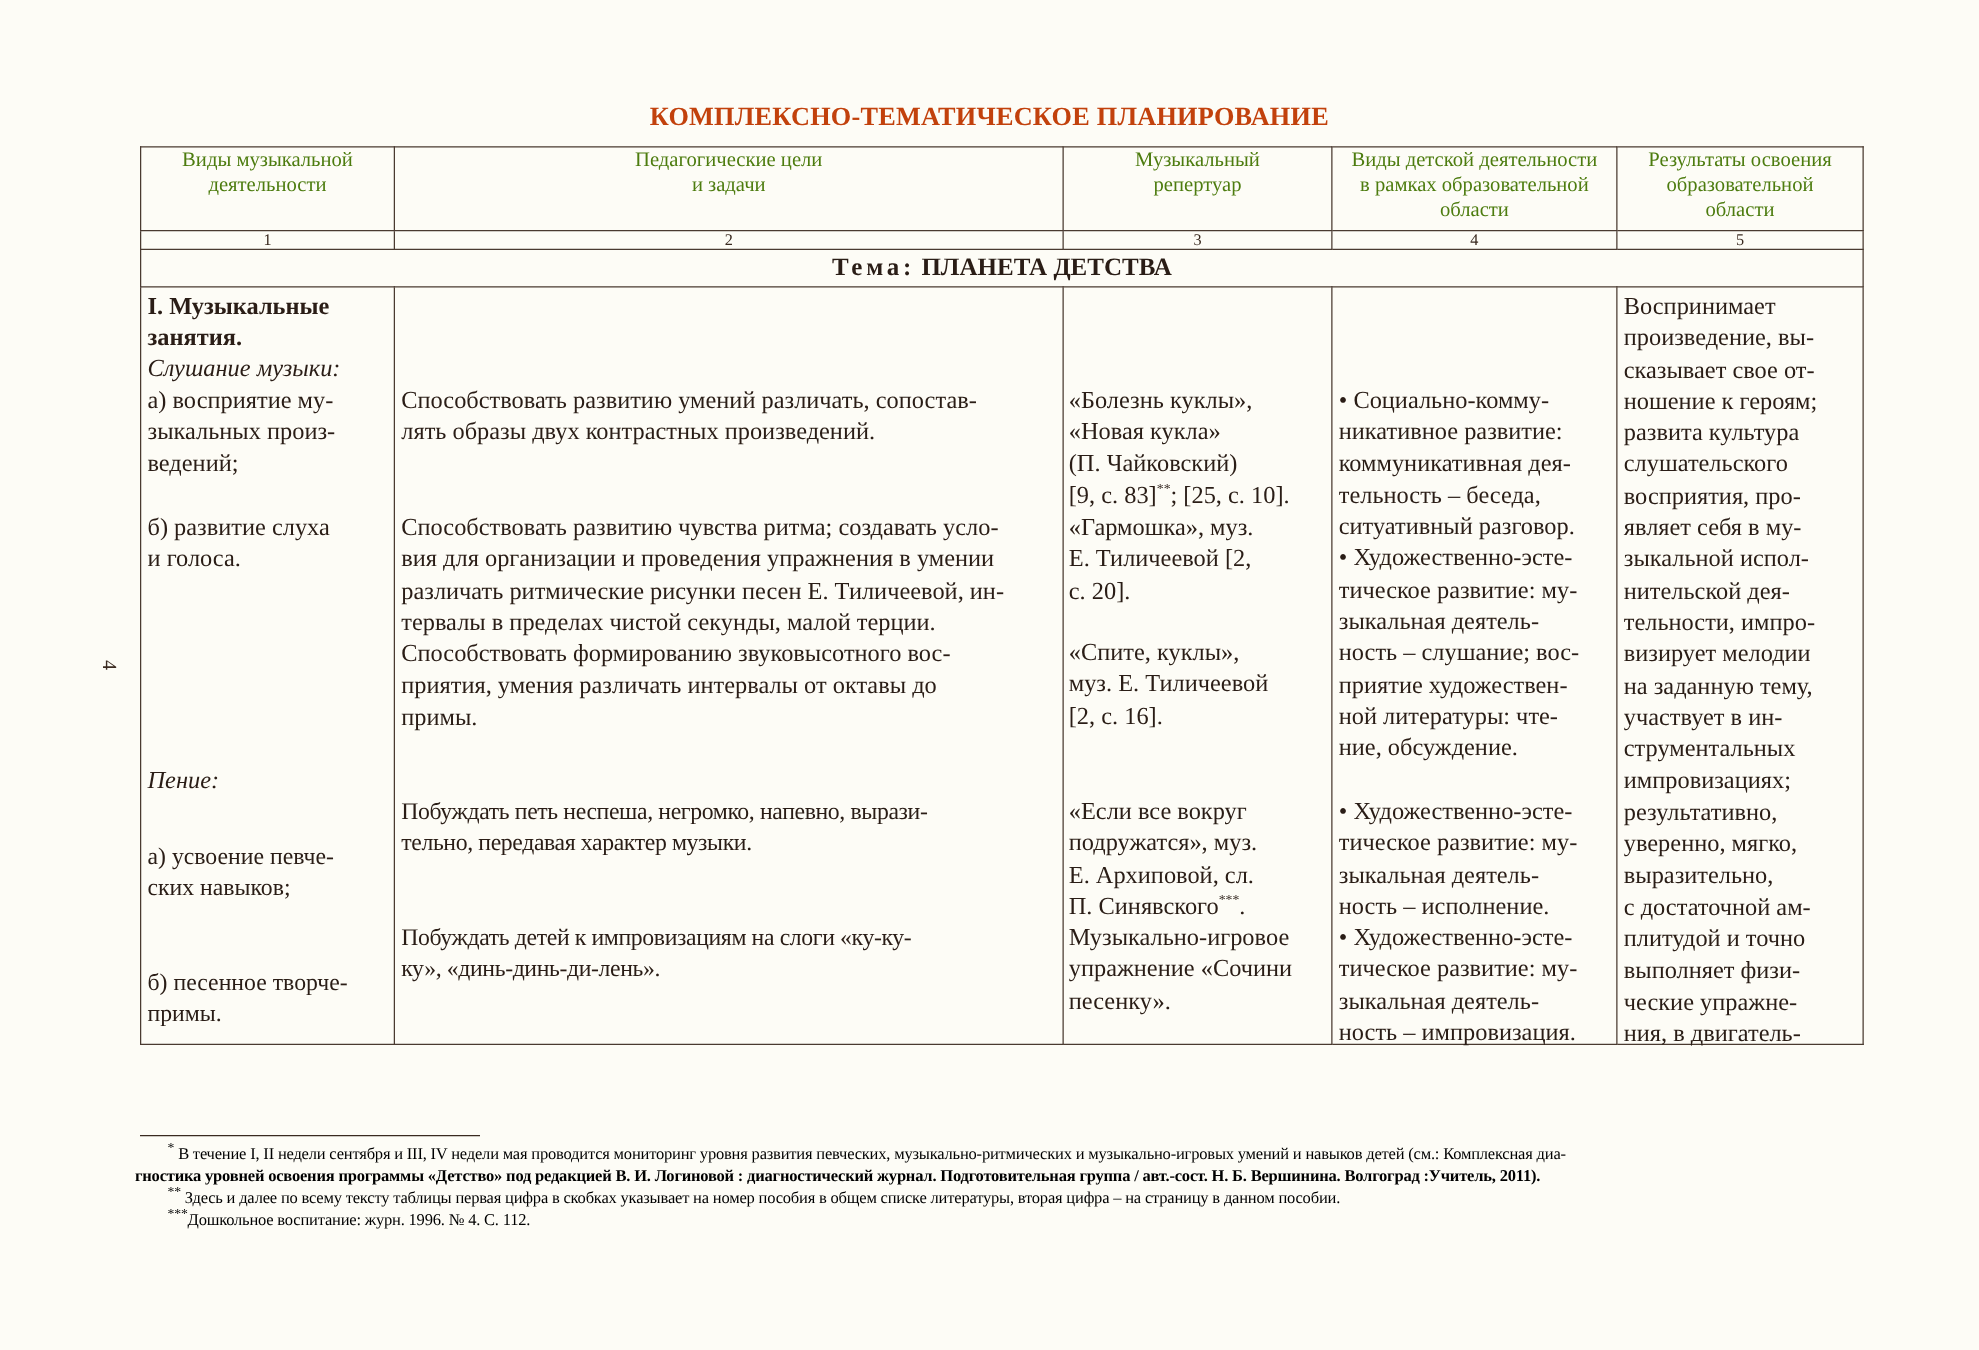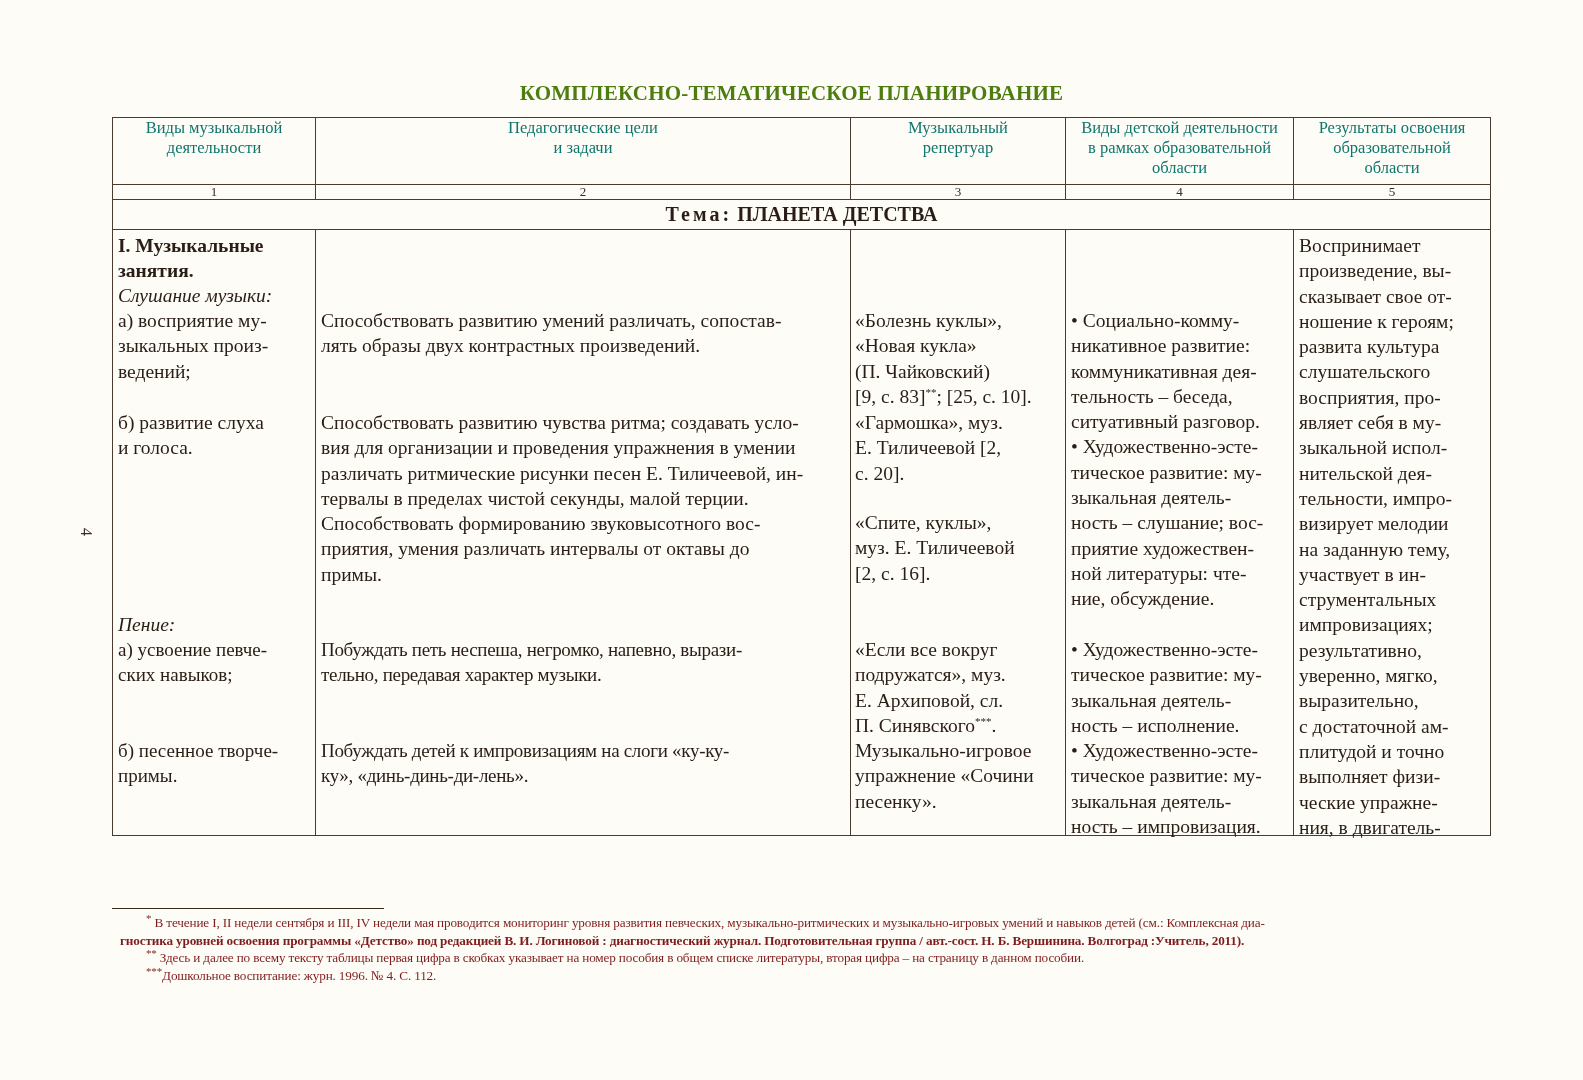--- a/index.html
+++ b/index.html
@@ -5,66 +5,66 @@
   html, body { margin: 0; padding: 0; }
   body {
     width: 1583px; height: 1080px; position: relative; overflow: hidden;
     background: #fdfcf6;
     color: #2a1d16;
     font-family: "Liberation Serif", serif;
   }
   .page-title {
     position: absolute; left: 0; width: 1583px; top: 81px;
     text-align: center; font-weight: bold; font-size: 21px; letter-spacing: 0.2px;
-    color: #4d7c0f;
+    color: #c2410c;
   }
   .page-number {
     position: absolute; left: 82px; top: 523px; font-size: 16px;
     transform: rotate(90deg); transform-origin: center; color: #3a2a20;
   }
   table.plan {
     position: absolute; left: 112px; top: 117px;
     border-collapse: collapse; table-layout: fixed;
     width: 1378px;
   }
   table.plan td, table.plan th {
     border: 1.6px solid #4a3a30;
     vertical-align: top;
     padding: 0;
   }
   .hdr th {
     font-weight: normal; font-size: 16.5px; line-height: 20px;
-    text-align: center; vertical-align: middle; height: 66px; color: #0f766e; margin-top: 44px;
+    text-align: center; vertical-align: middle; height: 66px; color: #4d7c0f; margin-top: 44px;
   }
   .hdr-num td {
     font-size: 13px; text-align: center; height: 14px; line-height: 14px; color: #3a2a20;
   }
   .sect td {
     text-align: center; font-weight: bold; font-size: 20px; height: 29px; line-height: 29px;
   }
   .sect .spaced { letter-spacing: 3px; }
   .body-row td { height: 605px; position: relative; }
   .cell-inner { position: relative; height: 605px; }
   .blk {
     position: absolute; left: 5px; right: 18px;
     font-size: 19.5px; line-height: 25.3px; white-space: pre-line;
     color: #2a1d16;
   }
   .blk.cond { font-size: 19px; letter-spacing: -0.3px; }
-  .blk.narrow { font-size: 19px; }
+  .blk.narrow { font-size: 19px; margin-top: 36px; }
   .bold { font-weight: bold; }
   .ital { font-style: italic; }
   sup { font-size: 11px; line-height: 0; }
   .footnote-rule {
     position: absolute; left: 112px; top: 908px; width: 272px; height: 0;
     border-top: 1.5px solid #3a2a20;
   }
   .footnotes {
-    position: absolute; left: 120px; top: 914px; width: 1378px;
-    font-size: 13.2px; line-height: 17.5px; color: #7f1d1d;
+    position: absolute; left: 108px; top: 914px; width: 1378px;
+    font-size: 13.2px; line-height: 17.5px; color: #000000;
     letter-spacing: -0.15px;
   }
   .fn { text-indent: 26px; }
   .fn-cont { text-indent: 0; font-weight: bold; }
 </style>
 </head>
 <body>
 
 <div class="page-title">КОМПЛЕКСНО-ТЕМАТИЧЕСКОЕ ПЛАНИРОВАНИЕ</div>
 <div class="page-number">4</div>

